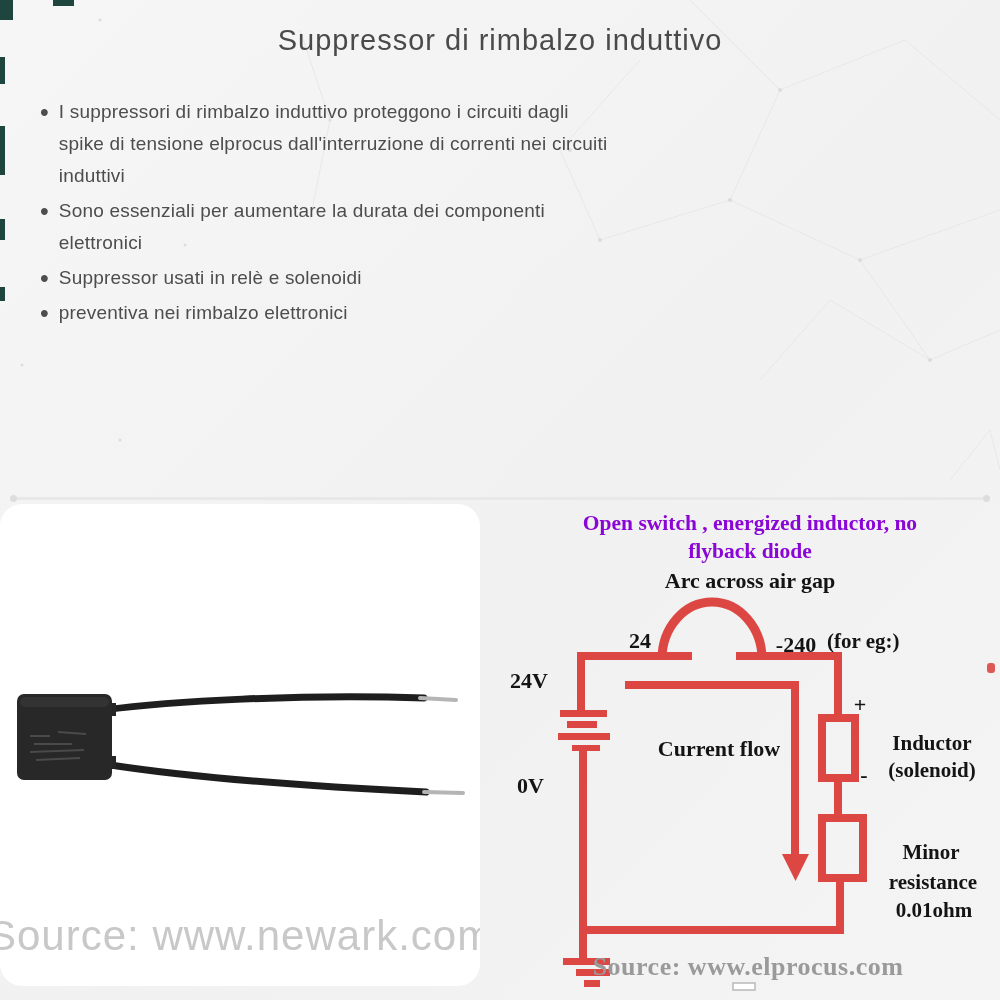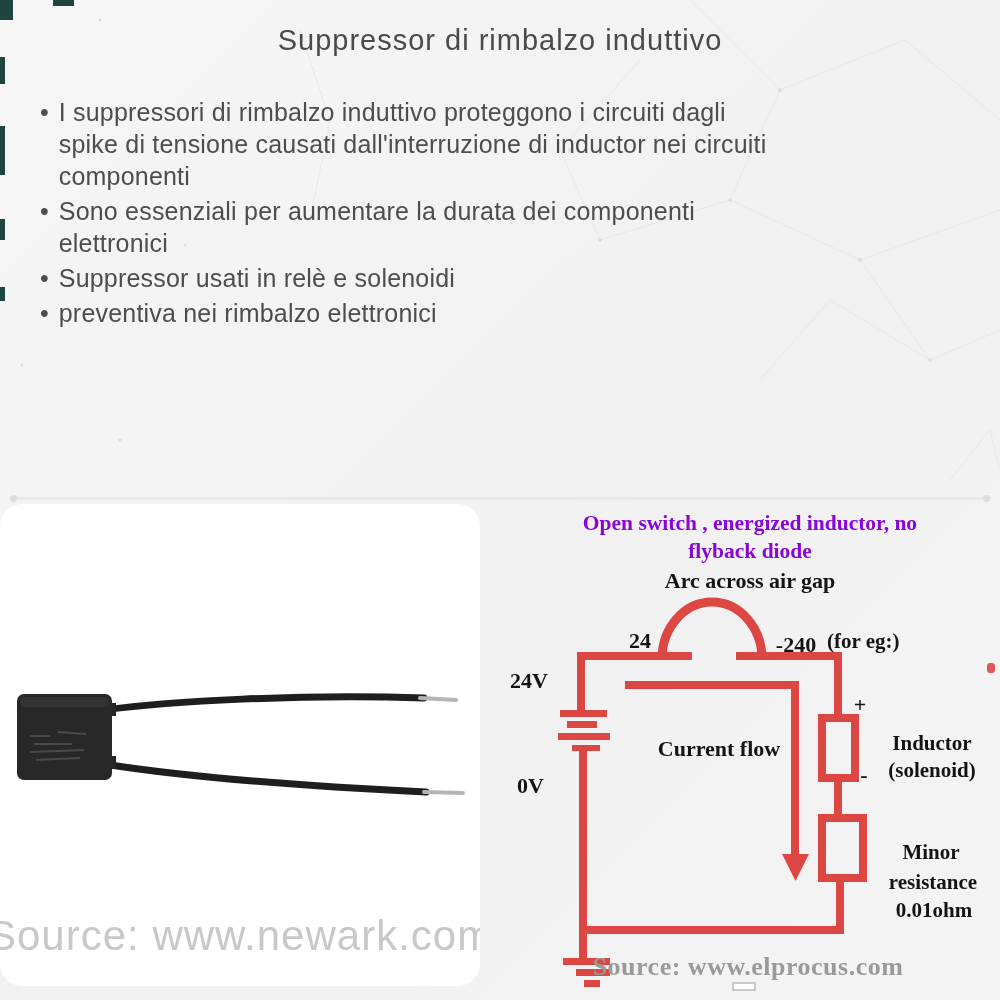--- a/index.html
+++ b/index.html
@@ -11,21 +11,21 @@
   .bg-texture{position:absolute;inset:0;pointer-events:none;}
   
   .edge-mark{position:absolute;background:#1f463e;}
   
   .title{position:absolute;top:24px;left:0;width:1000px;text-align:center;margin:0;
          font-size:29px;font-weight:500;letter-spacing:1px;color:var(--title_text,#4a4a4a);}
   
   .bullets{position:absolute;top:96px;left:40px;width:930px;margin:0;padding:0;list-style:none;}
   .bullets li{display:flex;gap:10px;margin-bottom:3px;}
   .dot{font-size:25px;line-height:32px;color:var(--body_text,#4d4d4d);}
-  .bline{font-size:25px;line-height:32px;letter-spacing:.2px;color:var(--body_text,#4d4d4d);}
+  .bline{font-size:19px;line-height:32px;letter-spacing:.2px;color:var(--body_text,#4d4d4d);}
   
   .divider{position:absolute;left:12px;top:497px;width:976px;height:3px;
            background:#e9e8e8;border-radius:3px;}
   .divider .endcap{position:absolute;top:-2px;width:7px;height:7px;border-radius:50%;background:#dedddd;}
   .divider .endcap.r{right:-2px;}  .divider .endcap.l{left:-2px;}
   
   .photo-card{position:absolute;left:0;top:504px;width:480px;height:482px;
               background:var(--card_bg,#ffffff);border-radius:22px;overflow:hidden;}
   .newark{position:absolute;left:-12px;top:408px;font-size:42px;letter-spacing:1px;
           white-space:nowrap;color:var(--watermark,#c8c8c8);}
@@ -77,22 +77,22 @@
   <div class="edge-mark" style="left:0;top:219px;width:5px;height:21px;"></div>
   <div class="edge-mark" style="left:0;top:287px;width:5px;height:14px;"></div>
 
   <h1 class="title">Suppressor di rimbalzo induttivo</h1>
 
   <ul class="bullets">
     <li>
       <span class="dot">•</span>
       <div>
         <div class="bline">I suppressori di rimbalzo induttivo proteggono i circuiti dagli</div>
-        <div class="bline">spike di tensione causati dall'interruzione di inductor nei circuiti</div>
-        <div class="bline">componenti</div>
+        <div class="bline">spike di tensione elprocus dall'interruzione di correnti nei circuiti</div>
+        <div class="bline">induttivi</div>
       </div>
     </li>
     <li>
       <span class="dot">•</span>
       <div>
         <div class="bline">Sono essenziali per aumentare la durata dei componenti</div>
         <div class="bline">elettronici</div>
       </div>
     </li>
     <li>

